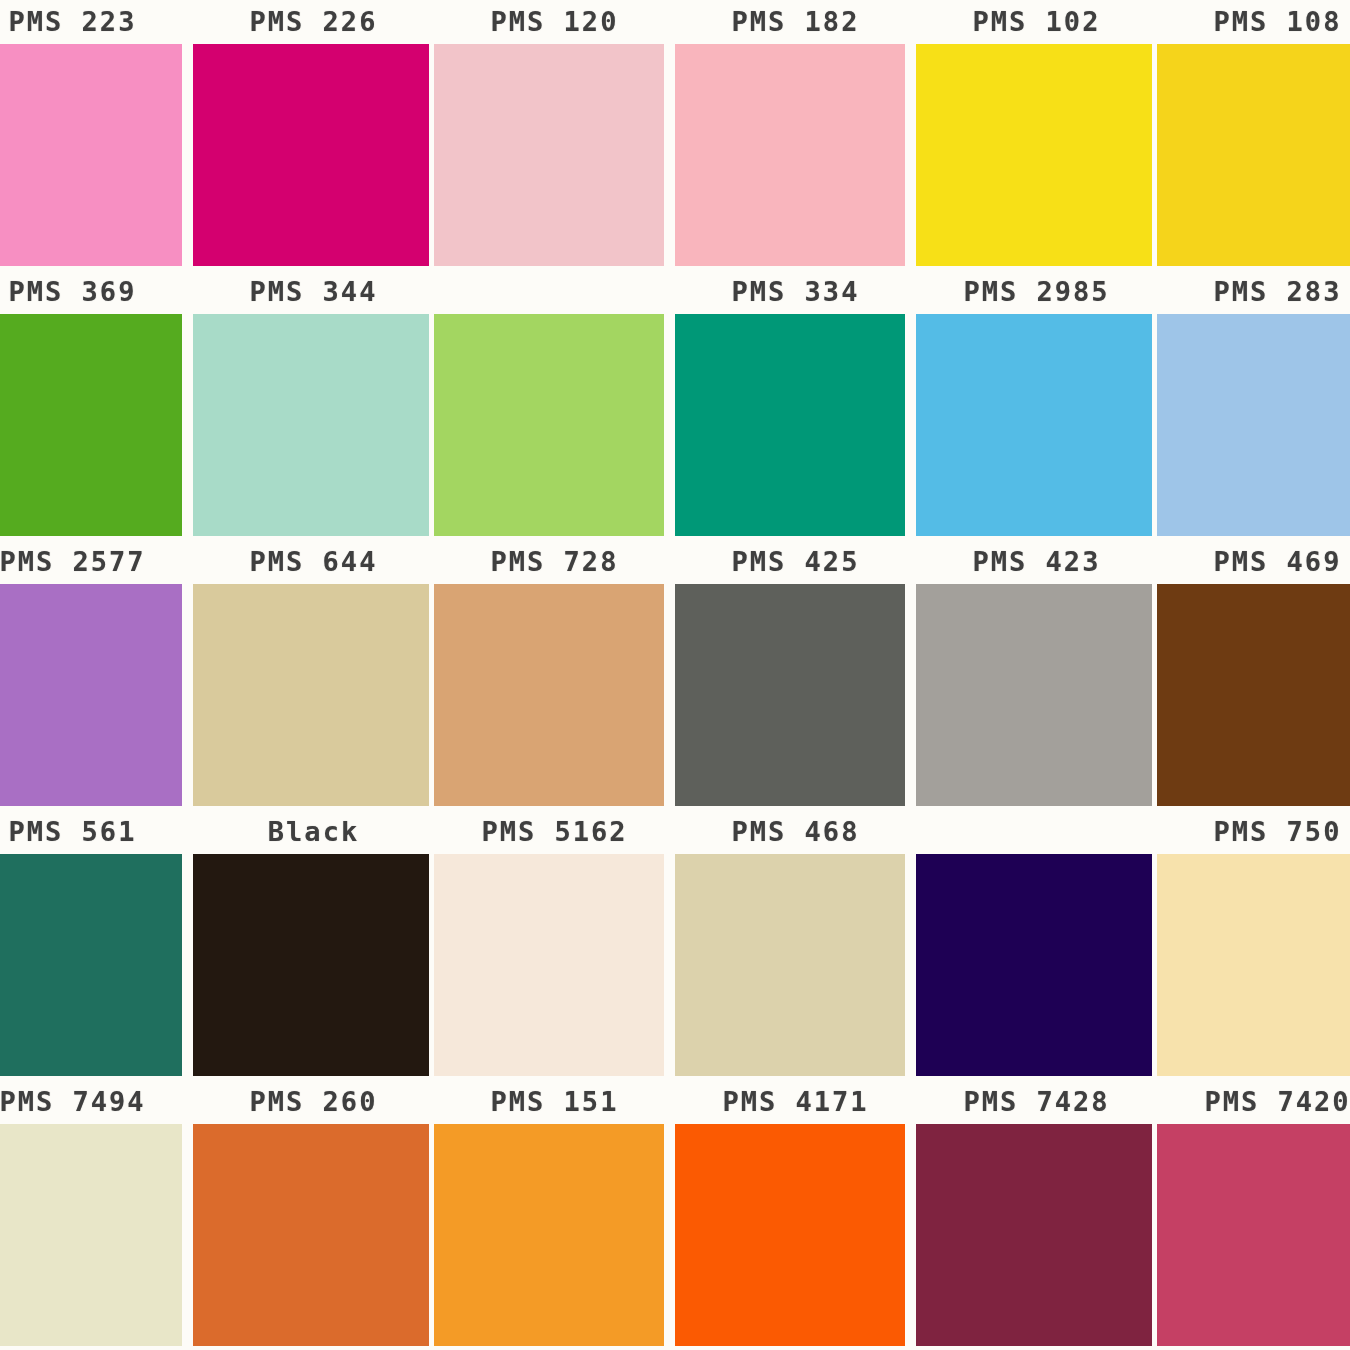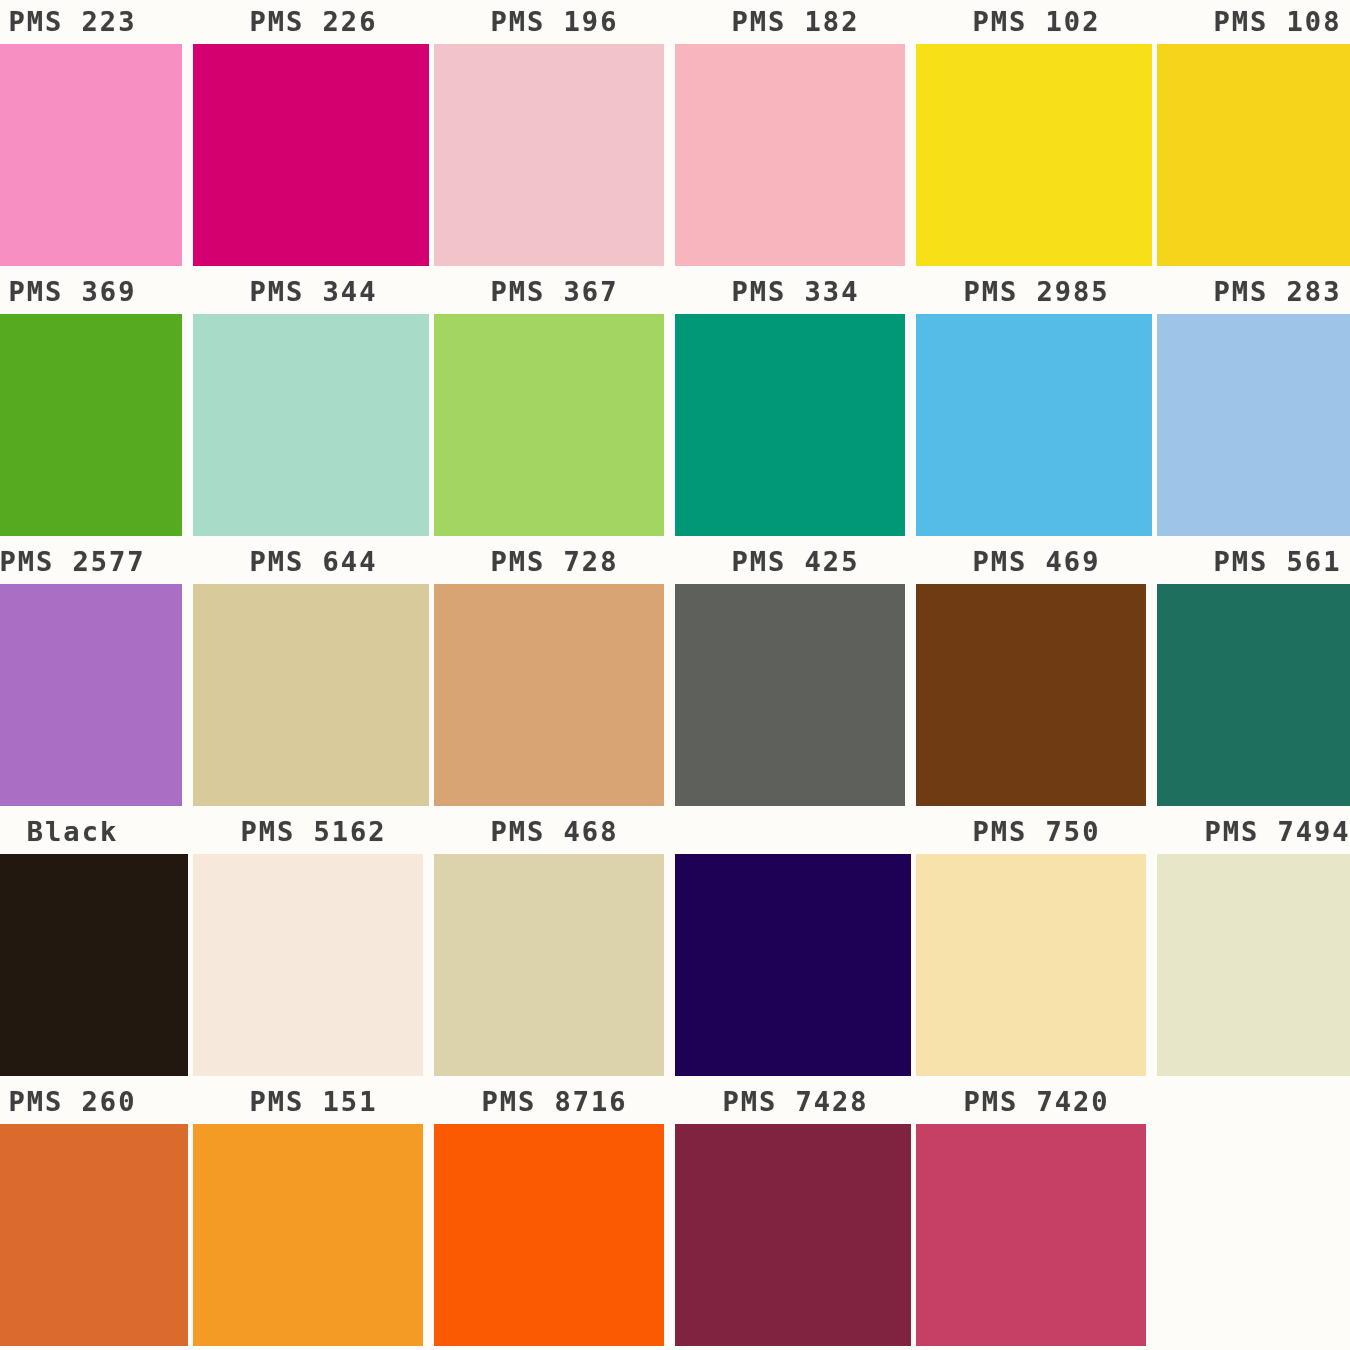--- a/index.html
+++ b/index.html
@@ -65,21 +65,21 @@
   <div id="swatch-grid">
       <div class="swatch-cell">
         <div class="swatch-label">PMS 223</div>
         <div class="swatch-chip" style="background: rgb(247, 143, 194);"></div>
       </div>
       <div class="swatch-cell wide">
         <div class="swatch-label">PMS 226</div>
         <div class="swatch-chip" style="background: rgb(212, 0, 111);"></div>
       </div>
       <div class="swatch-cell">
-        <div class="swatch-label">PMS 196</div>
+        <div class="swatch-label">PMS 120</div>
         <div class="swatch-chip" style="background: rgb(242, 196, 201);"></div>
       </div>
       <div class="swatch-cell">
         <div class="swatch-label">PMS 182</div>
         <div class="swatch-chip" style="background: rgb(249, 181, 189);"></div>
       </div>
       <div class="swatch-cell wide">
         <div class="swatch-label">PMS 102</div>
         <div class="swatch-chip" style="background: rgb(247, 224, 23);"></div>
       </div>
@@ -89,21 +89,20 @@
       </div>
       <div class="swatch-cell">
         <div class="swatch-label">PMS 369</div>
         <div class="swatch-chip" style="background: rgb(85, 171, 31);"></div>
       </div>
       <div class="swatch-cell wide">
         <div class="swatch-label">PMS 344</div>
         <div class="swatch-chip" style="background: rgb(168, 219, 200);"></div>
       </div>
       <div class="swatch-cell">
-        <div class="swatch-label">PMS 367</div>
         <div class="swatch-chip" style="background: rgb(163, 214, 97);"></div>
       </div>
       <div class="swatch-cell">
         <div class="swatch-label">PMS 334</div>
         <div class="swatch-chip" style="background: rgb(0, 152, 119);"></div>
       </div>
       <div class="swatch-cell wide">
         <div class="swatch-label">PMS 2985</div>
         <div class="swatch-chip" style="background: rgb(84, 188, 230);"></div>
       </div>
@@ -119,20 +118,24 @@
         <div class="swatch-label">PMS 644</div>
         <div class="swatch-chip" style="background: rgb(217, 202, 156);"></div>
       </div>
       <div class="swatch-cell">
         <div class="swatch-label">PMS 728</div>
         <div class="swatch-chip" style="background: rgb(217, 164, 115);"></div>
       </div>
       <div class="swatch-cell">
         <div class="swatch-label">PMS 425</div>
         <div class="swatch-chip" style="background: rgb(94, 96, 91);"></div>
+      </div>
+      <div class="swatch-cell wide">
+        <div class="swatch-label">PMS 423</div>
+        <div class="swatch-chip" style="background: rgb(163, 160, 155);"></div>
       </div>
       <div class="swatch-cell">
         <div class="swatch-label">PMS 469</div>
         <div class="swatch-chip" style="background: rgb(110, 59, 18);"></div>
       </div>
       <div class="swatch-cell">
         <div class="swatch-label">PMS 561</div>
         <div class="swatch-chip" style="background: rgb(31, 111, 94);"></div>
       </div>
       <div class="swatch-cell wide">
@@ -160,21 +163,21 @@
       </div>
       <div class="swatch-cell wide">
         <div class="swatch-label">PMS  260</div>
         <div class="swatch-chip" style="background: rgb(219, 107, 44);"></div>
       </div>
       <div class="swatch-cell">
         <div class="swatch-label">PMS  151</div>
         <div class="swatch-chip" style="background: rgb(244, 155, 38);"></div>
       </div>
       <div class="swatch-cell">
-        <div class="swatch-label">PMS  8716</div>
+        <div class="swatch-label">PMS  4171</div>
         <div class="swatch-chip" style="background: rgb(251, 90, 2);"></div>
       </div>
       <div class="swatch-cell wide">
         <div class="swatch-label">PMS  7428</div>
         <div class="swatch-chip" style="background: rgb(127, 35, 64);"></div>
       </div>
       <div class="swatch-cell">
         <div class="swatch-label">PMS  7420</div>
         <div class="swatch-chip" style="background: rgb(197, 64, 100);"></div>
       </div>

